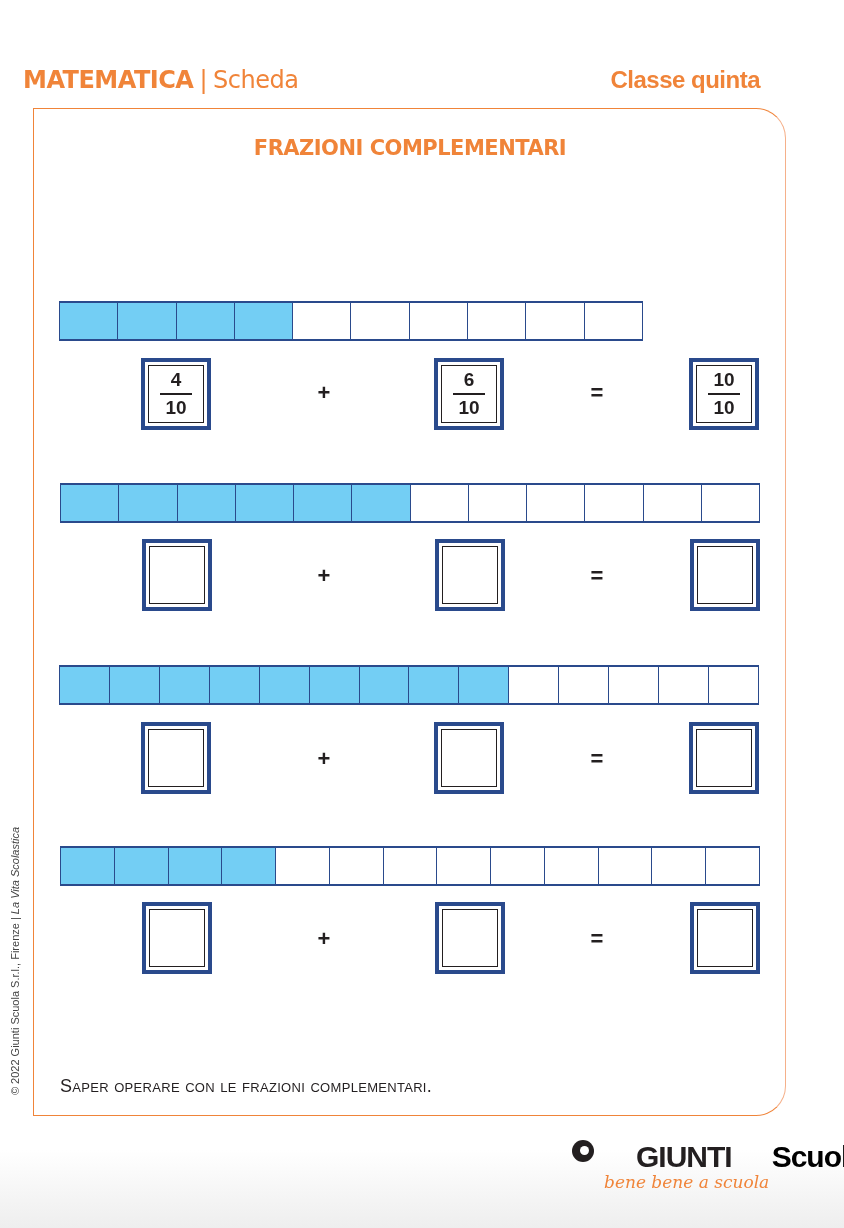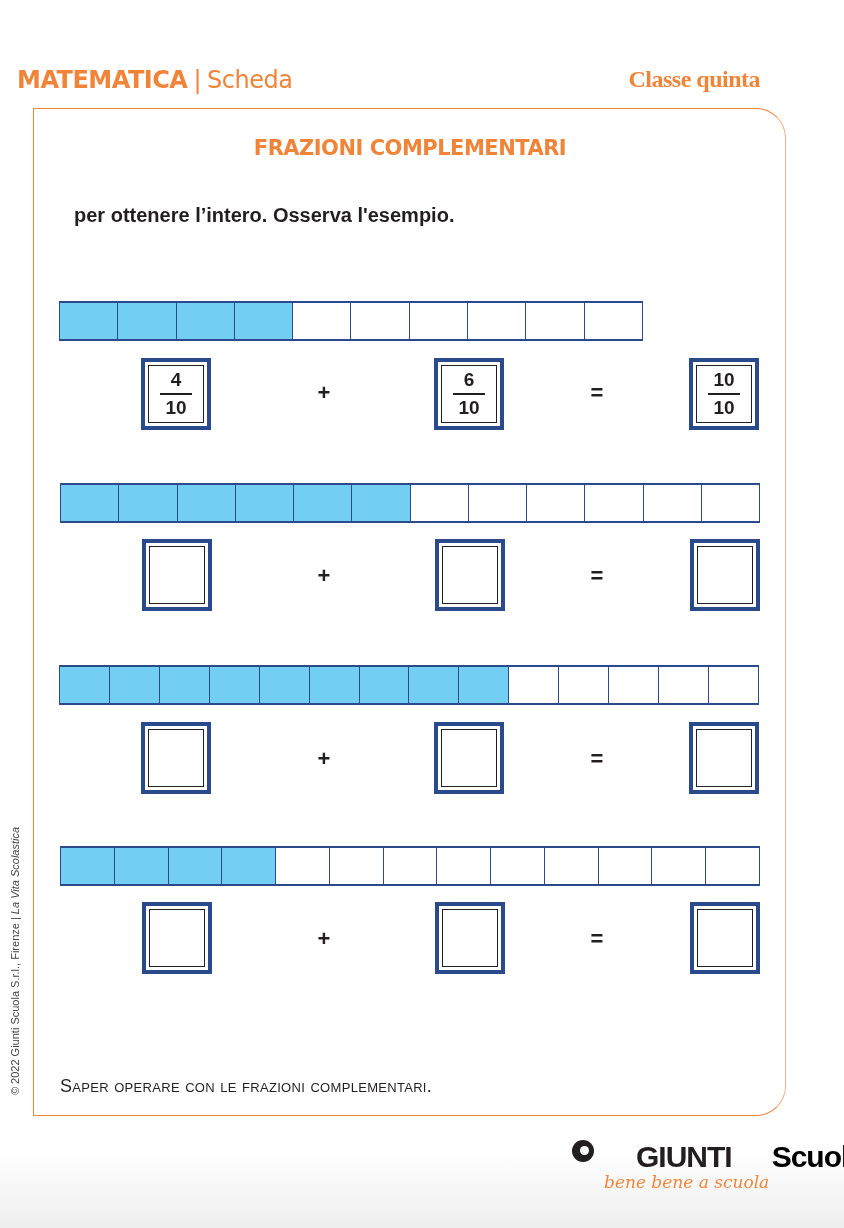--- a/index.html
+++ b/index.html
@@ -1,21 +1,21 @@
 <!DOCTYPE html>
 <html><head>
 <meta charset="utf-8">
 <style>
   html, body { margin:0; padding:0; }
   body { width:844px; height:1228px; position:relative; background:#ffffff; overflow:hidden; font-family:"Liberation Sans", sans-serif; }
   .bottom-fade { position:absolute; left:0; top:1150px; width:844px; height:78px; background:linear-gradient(#ffffff, #eeeeee); }
-  .header-left { position:absolute; left:17px; top:66px; font-size:24px; color:#f08439; font-family:"DejaVu Sans", sans-serif; font-weight:bold; letter-spacing:-0.5px; }
+  .header-left { position:absolute; left:23px; top:66px; font-size:24px; color:#f08439; font-family:"DejaVu Sans", sans-serif; font-weight:bold; letter-spacing:-0.5px; }
   .header-left .sep { font-weight:normal; margin:0 6px; color:#f08439; }
   .header-left .sub { font-weight:normal; }
-  .header-right { position:absolute; right:84px; top:66px; font-size:24px; color:#f08439; font-family:Liberation Serif, serif; font-weight:bold; letter-spacing:-0.5px; }
+  .header-right { position:absolute; right:84px; top:66px; font-size:24px; color:#f08439; font-family:Liberation Sans, sans-serif; font-weight:bold; letter-spacing:-0.5px; }
   .frame { position:absolute; left:33px; top:108px; width:753px; height:1008px; border:1.5px solid #f5b08a; border-left-color:#f08439; border-bottom-color:#f08439; border-top-color:#f08439; border-radius:0 30px 30px 0; box-sizing:border-box; }
   .title { position:absolute; left:0; width:820px; top:136px; text-align:center; font-size:21px; font-weight:bold; color:#f08439; font-family:"DejaVu Sans", sans-serif; letter-spacing:-0.5px; }
   .instr { position:absolute; left:60px; top:200px; font-size:20px; color:#231f20; line-height:30px; font-weight:bold; }
   .instr .bullet { display:inline-block; width:6px; height:6px; background:#231f20; margin-right:8px; vertical-align:middle; position:relative; top:-3px; }
   .instr .line2 { padding-left:14px; }
   .bar { position:absolute; height:40px; display:flex; border-top:2px solid #2a4a8c; border-bottom:2px solid #2a4a8c; border-left:1px solid #2a4a8c; box-sizing:border-box; }
   .cell { flex:1; border-right:1.5px solid #2a4a8c; background:#ffffff; }
   .cell.filled { background:#73cef4; }
   .box { position:absolute; width:70px; height:72px; border:4px solid #2a4a8c; box-sizing:border-box; padding:3px; background:#fff; }
   .box .inner { width:100%; height:100%; border:1.5px solid #231f20; box-sizing:border-box; display:flex; flex-direction:column; align-items:center; justify-content:center; }
@@ -41,21 +41,20 @@
 <div class="header-left">
   <span>MATEMATICA</span><span class="sep">|</span><span class="sub">Scheda</span>
 </div>
 <div class="header-right">Classe quinta</div>
 
 <div class="frame"></div>
 
 <div class="title">FRAZIONI COMPLEMENTARI</div>
 
 <div class="instr">
-  <div class="line2">per ottenere l’intero. Osserva l'esempio.</div>
 </div>
 
 <div class="bar" id="bar0" style="left:59px; top:301px; width:584px;">
     <div class="cell filled"></div>
     <div class="cell filled"></div>
     <div class="cell filled"></div>
     <div class="cell filled"></div>
     <div class="cell"></div>
     <div class="cell"></div>
     <div class="cell"></div>

